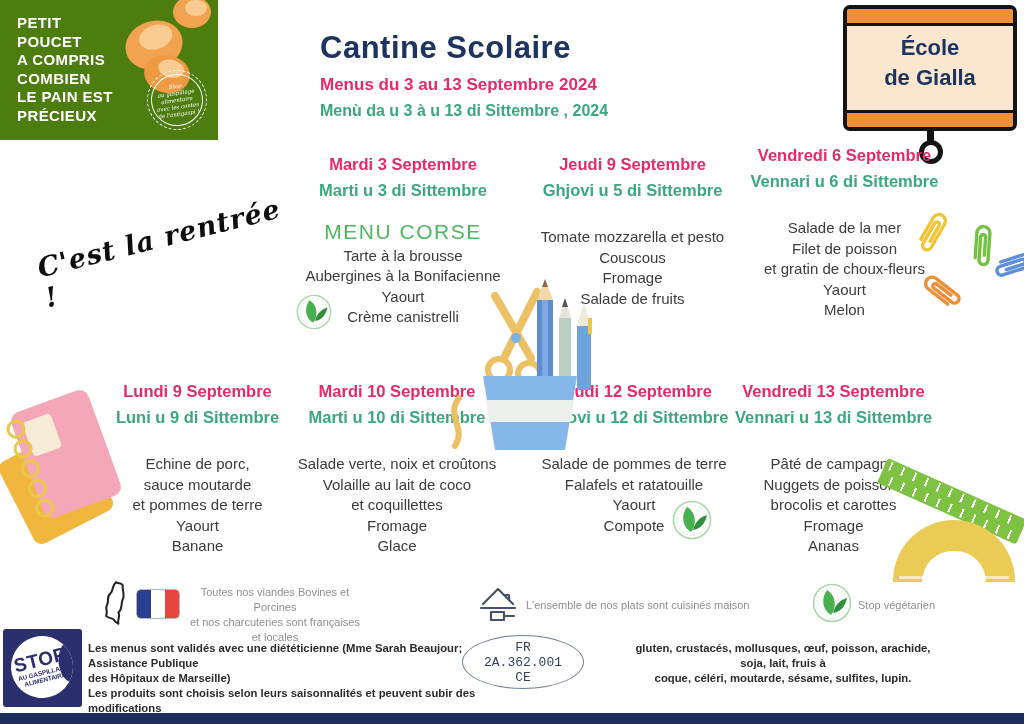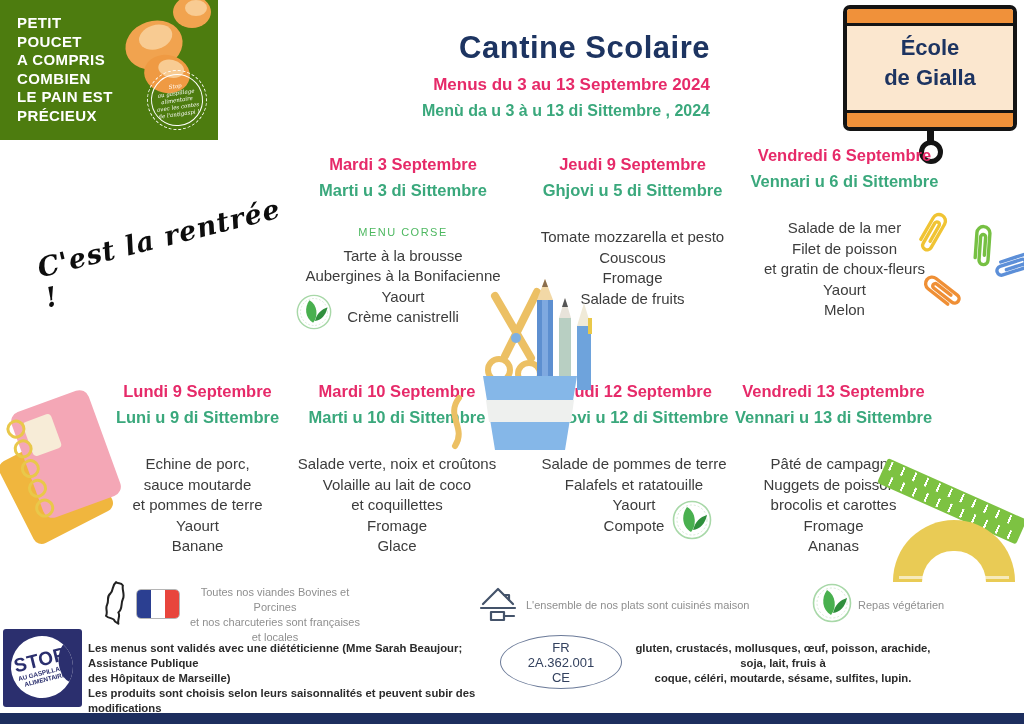--- a/index.html
+++ b/index.html
@@ -9,21 +9,21 @@
   .brand-card{position:absolute;left:0;top:0;width:218px;height:140px;background:#4d7c0f;}
   .brand-slogan{position:absolute;left:17px;top:14px;color:#fff;font-weight:bold;
                 font-size:15px;line-height:18.5px;letter-spacing:.4px;}
   .brand-stamp{position:absolute;left:147px;top:70px;width:58px;height:58px;border-radius:50%;
                border:1.5px dashed #fff;display:flex;align-items:center;justify-content:center;
                transform:rotate(-8deg);}
   .brand-stamp-inner{width:50px;height:50px;border-radius:50%;border:1px solid #fff;
                display:flex;flex-direction:column;align-items:center;justify-content:center;
                color:#fff;font-family:"DejaVu Serif",serif;font-style:italic;font-size:5.5px;line-height:7px;}
   
-  .header{position:absolute;left:320px;top:30px;width:390px;text-align:right;}
+  .header{position:absolute;left:320px;top:30px;width:390px;text-align:left;}
   .title{font-size:31px;font-weight:800;color:#1d3461;letter-spacing:.5px;}
   .sub-fr{margin-top:9px;font-size:17px;font-weight:bold;color:#e62a69;}
   .sub-co{margin-top:7px;font-size:16px;font-weight:bold;color:#3aa87c;}
   
   .sign{position:absolute;left:843px;top:5px;width:174px;height:126px;background:#fbe7cf;
         border:4px solid #141414;border-radius:7px;box-sizing:border-box;overflow:hidden;}
   .sign-bar{position:absolute;left:0;right:0;height:14px;background:#f0913a;}
   .sign-bar.top{top:0;border-bottom:3.5px solid #141414;}
   .sign-bar.bot{bottom:0;border-top:3.5px solid #141414;}
   .sign-text{position:absolute;left:0;right:0;top:24px;text-align:center;color:#1d3461;
@@ -33,41 +33,41 @@
   
   .rentree{position:absolute;left:38px;top:222px;width:250px;transform:rotate(-14deg);
            font-family:"DejaVu Serif",serif;font-style:italic;font-weight:bold;
            font-size:27px;color:#0d0d0d;letter-spacing:1px;}
   
   .daycol{position:absolute;text-align:center;}
   .day-fr{font-size:16.5px;font-weight:800;color:#e62a69;}
   .day-co{margin-top:7px;font-size:16.5px;font-weight:800;color:#3aa87c;}
   .menu-body{margin-top:27px;font-size:15px;line-height:20.5px;color:#3c3c3c;}
   .menu-body.tight{margin-top:22px;}
-  .special{font-size:11px;color:#4db860;letter-spacing:1.5px;margin-bottom:3px;}
+  .special{font-size:21px;color:#4db860;letter-spacing:1.5px;margin-bottom:3px;}
   .veg-badge{position:absolute;}
   
   .legend-text{position:absolute;color:#8f8f8f;font-size:11px;line-height:15px;}
   .flag{position:absolute;left:136px;top:589px;width:42px;height:28px;border:1px solid #b5b5b5;
         border-radius:5px;overflow:hidden;display:flex;}
   .flag div{flex:1;}
   
   .stop-logo{position:absolute;left:3px;top:629px;width:79px;height:78px;background:#2b2f6e;border-radius:3px;}
   .stop-circle{position:absolute;left:8px;top:7px;width:62px;height:62px;background:#fff;border-radius:50%;
                overflow:hidden;display:flex;flex-direction:column;align-items:center;justify-content:center;
                transform:rotate(-14deg);}
   .stop-word{font-size:19px;font-weight:900;color:#2b2f6e;letter-spacing:.5px;line-height:18px;}
   .stop-small{font-size:6.3px;font-weight:bold;color:#2b2f6e;line-height:7.5px;}
   .stop-profile{position:absolute;right:-10px;top:12px;width:24px;height:42px;background:#2b2f6e;
                 border-radius:55% 0 0 55%/50% 0 0 50%;transform:rotate(8deg);}
   .diet-text{position:absolute;left:88px;top:641px;width:400px;font-size:11.3px;font-weight:bold;
              color:#2b2b2b;line-height:15px;}
-  .cert-oval{position:absolute;left:500px;top:635px;width:120px;height:52px;border:1.5px solid #6c7b99;
+  .cert-oval{position:absolute;left:462px;top:635px;width:120px;height:52px;border:1.5px solid #6c7b99;
              border-radius:50%;display:flex;flex-direction:column;align-items:center;justify-content:center;
-             font-family:Liberation Sans, sans-serif;font-size:13px;color:#33415e;line-height:15px;}
+             font-family:Liberation Mono, monospace;font-size:13px;color:#33415e;line-height:15px;}
   .allergens{position:absolute;left:622px;top:641px;width:322px;text-align:center;font-size:11.3px;
              font-weight:bold;color:#2b2b2b;line-height:15px;}
   .bottom-bar{position:absolute;left:0;top:713px;width:1024px;height:11px;background:#1d2e5e;}
   
   .deco{position:absolute;}
   .notebook-back{position:absolute;left:12px;top:440px;width:88px;height:92px;background:#f0b63e;
                  border-radius:9px;transform:rotate(-27deg);}
   .notebook-front{position:absolute;left:25px;top:398px;width:82px;height:112px;background:#f4a7b6;
                   border-radius:10px;transform:rotate(-20deg);}
   .notebook-label{position:absolute;left:10px;top:12px;width:30px;height:36px;background:#f7ecd7;border-radius:4px;}
@@ -311,21 +311,21 @@
     </g>
   </svg>
   <div class="legend-text" style="left:526px;top:598px;">L'ensemble de nos plats sont cuisinés maison</div>
 
   <svg class="deco" style="left:812px;top:583px;" width="40" height="40" viewBox="0 0 40 40">
     <circle cx="20" cy="20" r="18.5" fill="#ffffff" stroke="#a8d8a8" stroke-width="1.6"></circle>
     <circle cx="20" cy="20" r="15" fill="none" stroke="#cfe9cf" stroke-width="0.9" stroke-dasharray="2 2"></circle>
     <path d="M19 32 C10 27 9 15 15 7 C24 12 25 25 19 32 Z" fill="#49b04f"></path>
     <path d="M21 30 C23 22 28 17 35 15 C33 24 28 29 21 30 Z" fill="#2f8f3c"></path>
   </svg>
-  <div class="legend-text" style="left:858px;top:598px;">Repas végétarien</div>
+  <div class="legend-text" style="left:858px;top:598px;">Stop végétarien</div>
 
   <div class="stop-logo">
     <div class="stop-circle">
       <div class="stop-word">STOP</div>
       <div class="stop-small">AU GASPILLAGE</div>
       <div class="stop-small">ALIMENTAIRE</div>
       <div class="stop-profile"></div>
     </div>
   </div>
 

